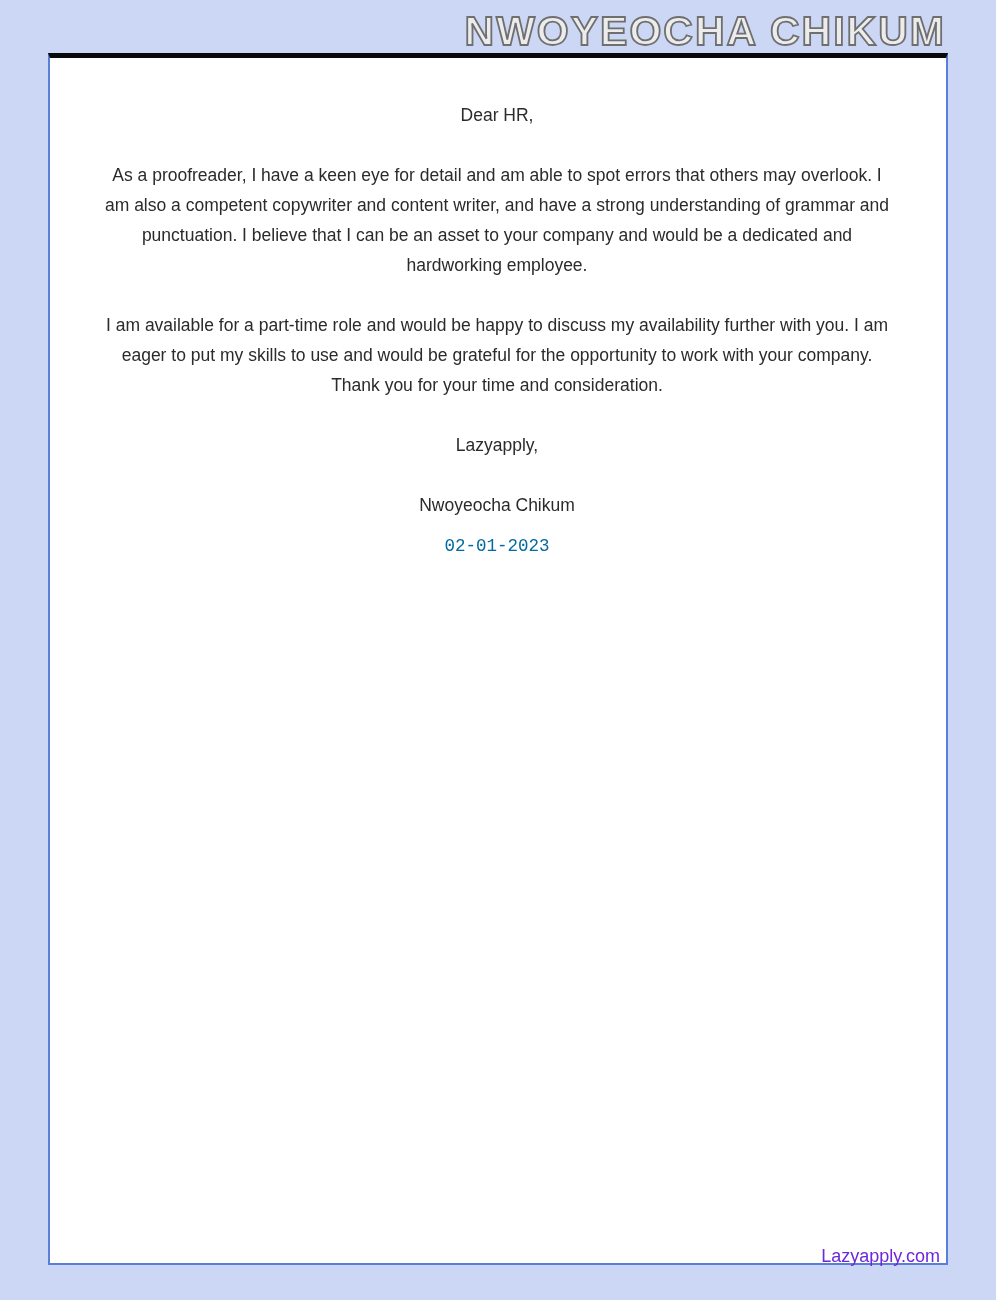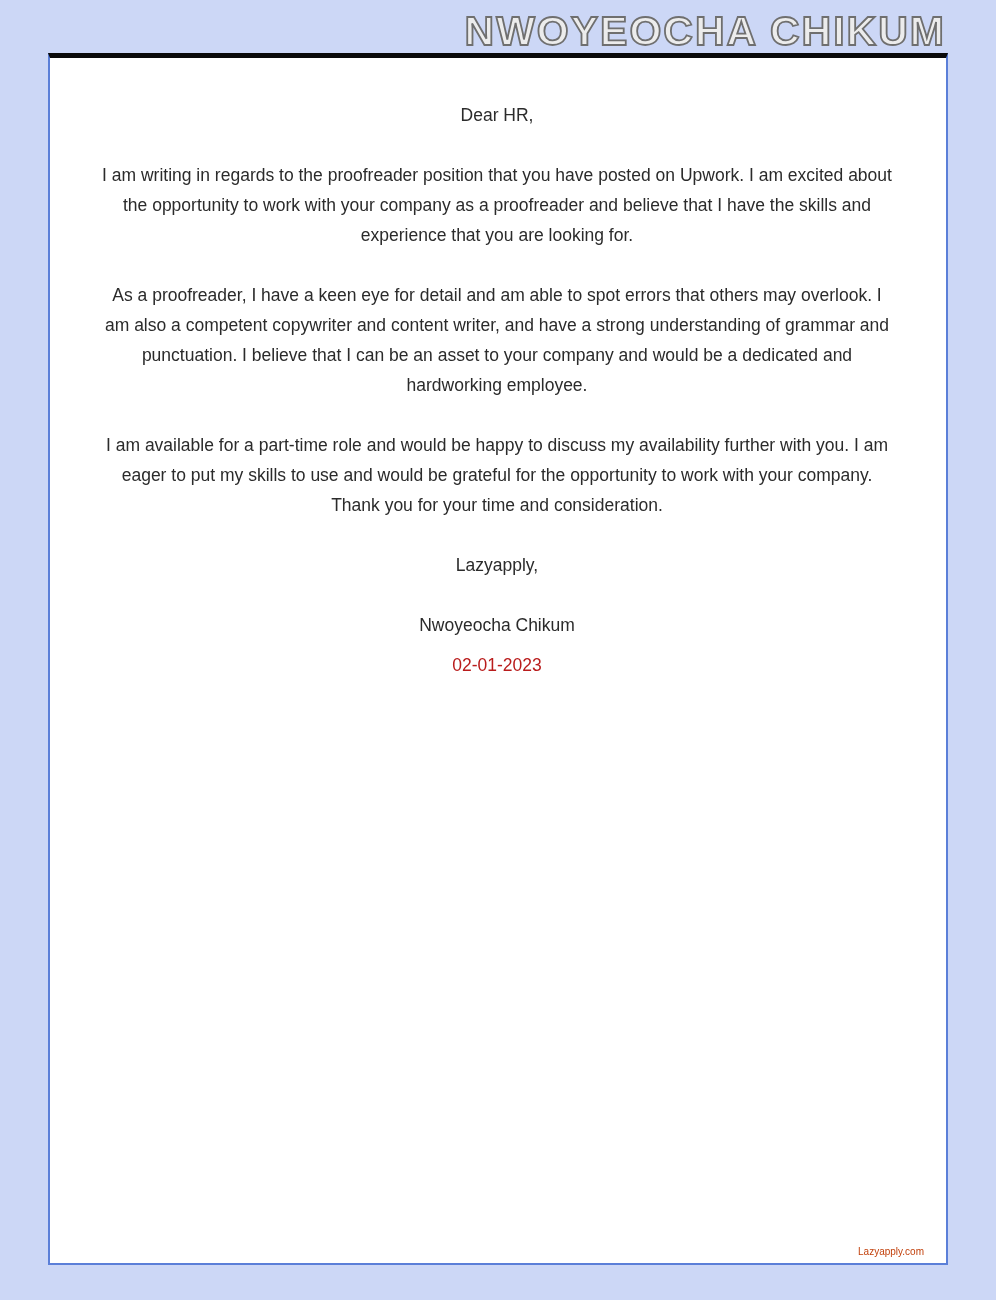--- a/index.html
+++ b/index.html
@@ -46,46 +46,46 @@
     font-size: 17.5px;
     line-height: 30px;
     color: #2b2b2b;
   }
 
   .letter p { margin: 0 0 30px 0; }
 
   .signature { margin-bottom: 10px !important; }
 
   .date {
-    color: #b91c1c;
+    color: #0369a1;
     cursor: pointer;
     display: inline-block;
+    font-family: Liberation Mono, monospace;
   }
 
   .watermark {
     position: absolute;
     top: 1246px;
-    right: 72px;
-    font-size: 10px;
-    color: #c2410c;
+    right: 56px;
+    font-size: 18px;
+    color: #6d28d9;
     cursor: pointer;
   }
 </style>
 </head>
 <body>
 
 <div class="header-name">NWOYEOCHA CHIKUM</div>
 
 <div class="page">
 
   <div class="letter">
 
     <p>Dear HR,</p>
 
-    <p>I am writing in regards to the proofreader position that you have posted on Upwork. I am excited about the opportunity to work with your company as a proofreader and believe that I have the skills and experience that you are looking for.</p>
 
     <p>As a proofreader, I have a keen eye for detail and am able to spot errors that others may overlook. I am also a competent copywriter and content writer, and have a strong understanding of grammar and punctuation. I believe that I can be an asset to your company and would be a dedicated and hardworking employee.</p>
 
     <p>I am available for a part-time role and would be happy to discuss my availability further with you. I am eager to put my skills to use and would be grateful for the opportunity to work with your company. Thank you for your time and consideration.</p>
 
     <p>Lazyapply,</p>
 
     <p class="signature">Nwoyeocha Chikum</p>
 
     <span class="date">02-01-2023</span>

